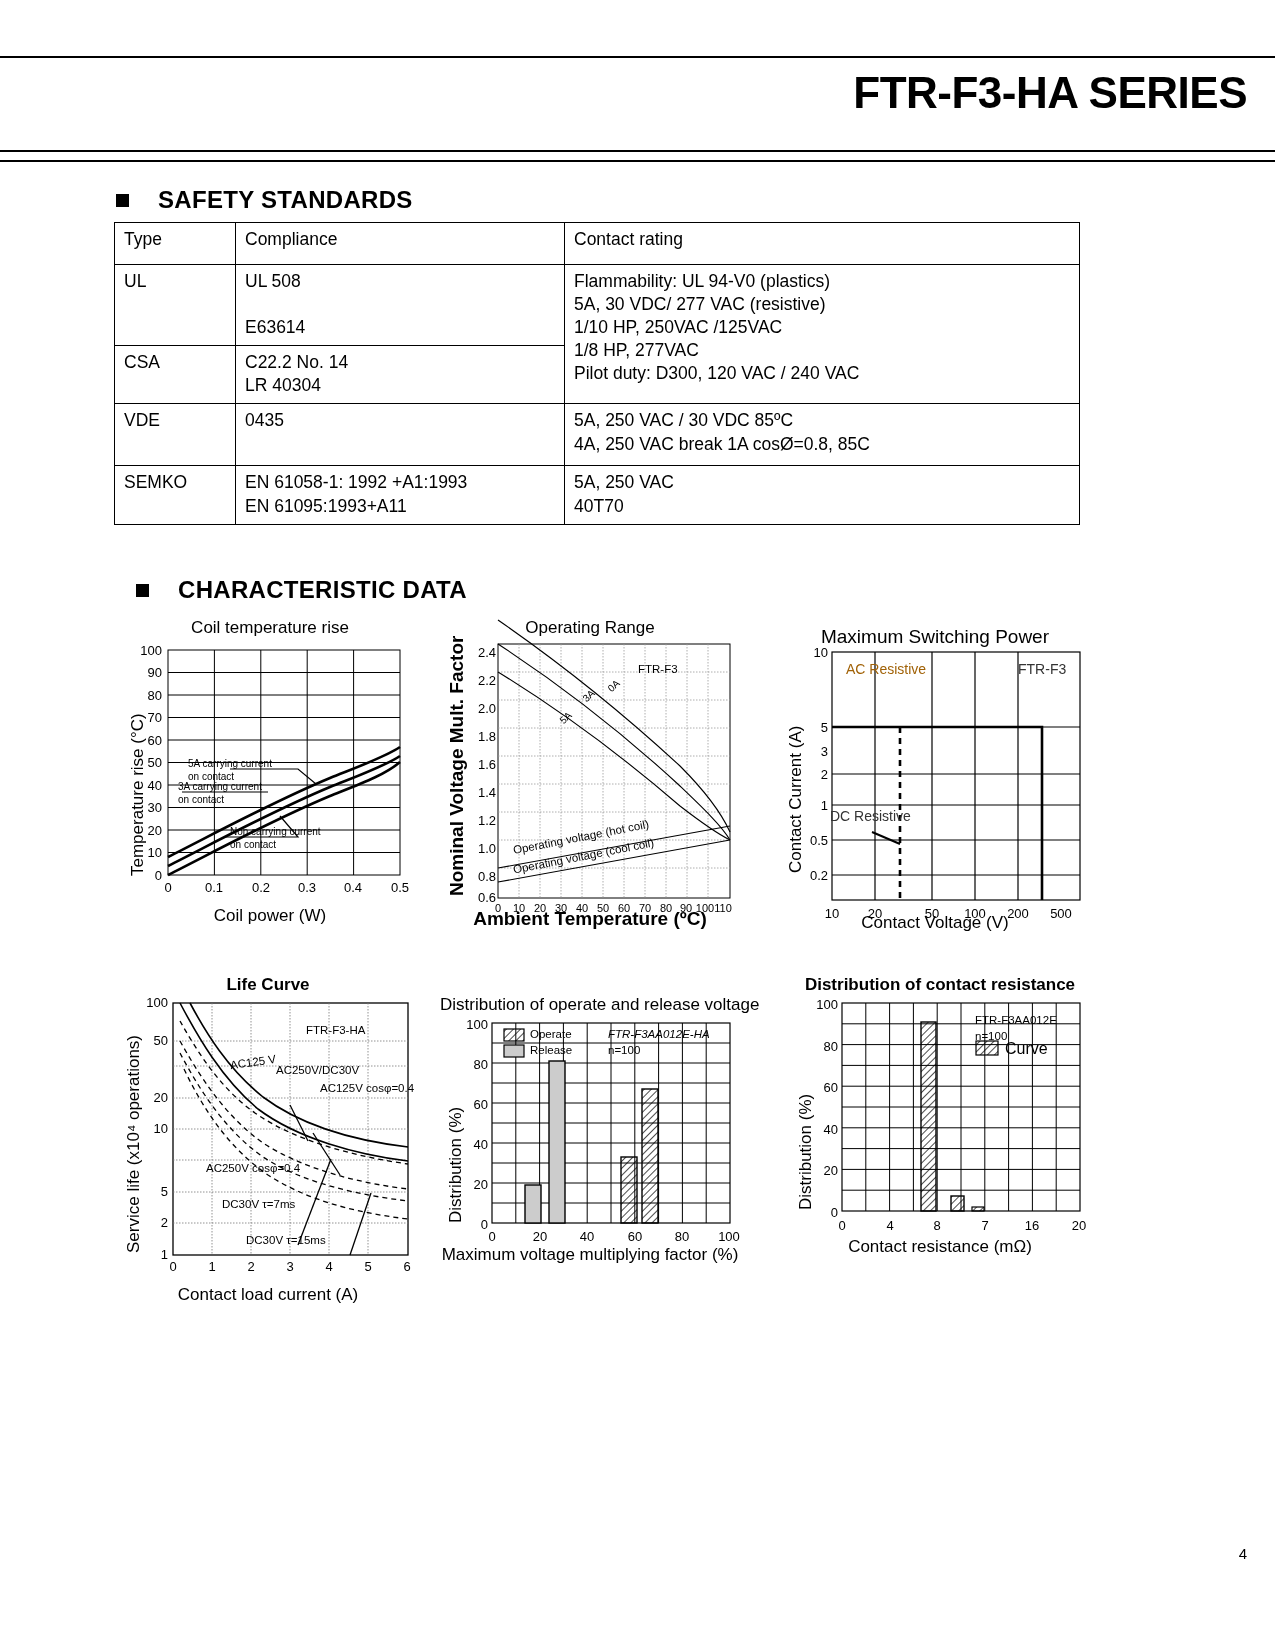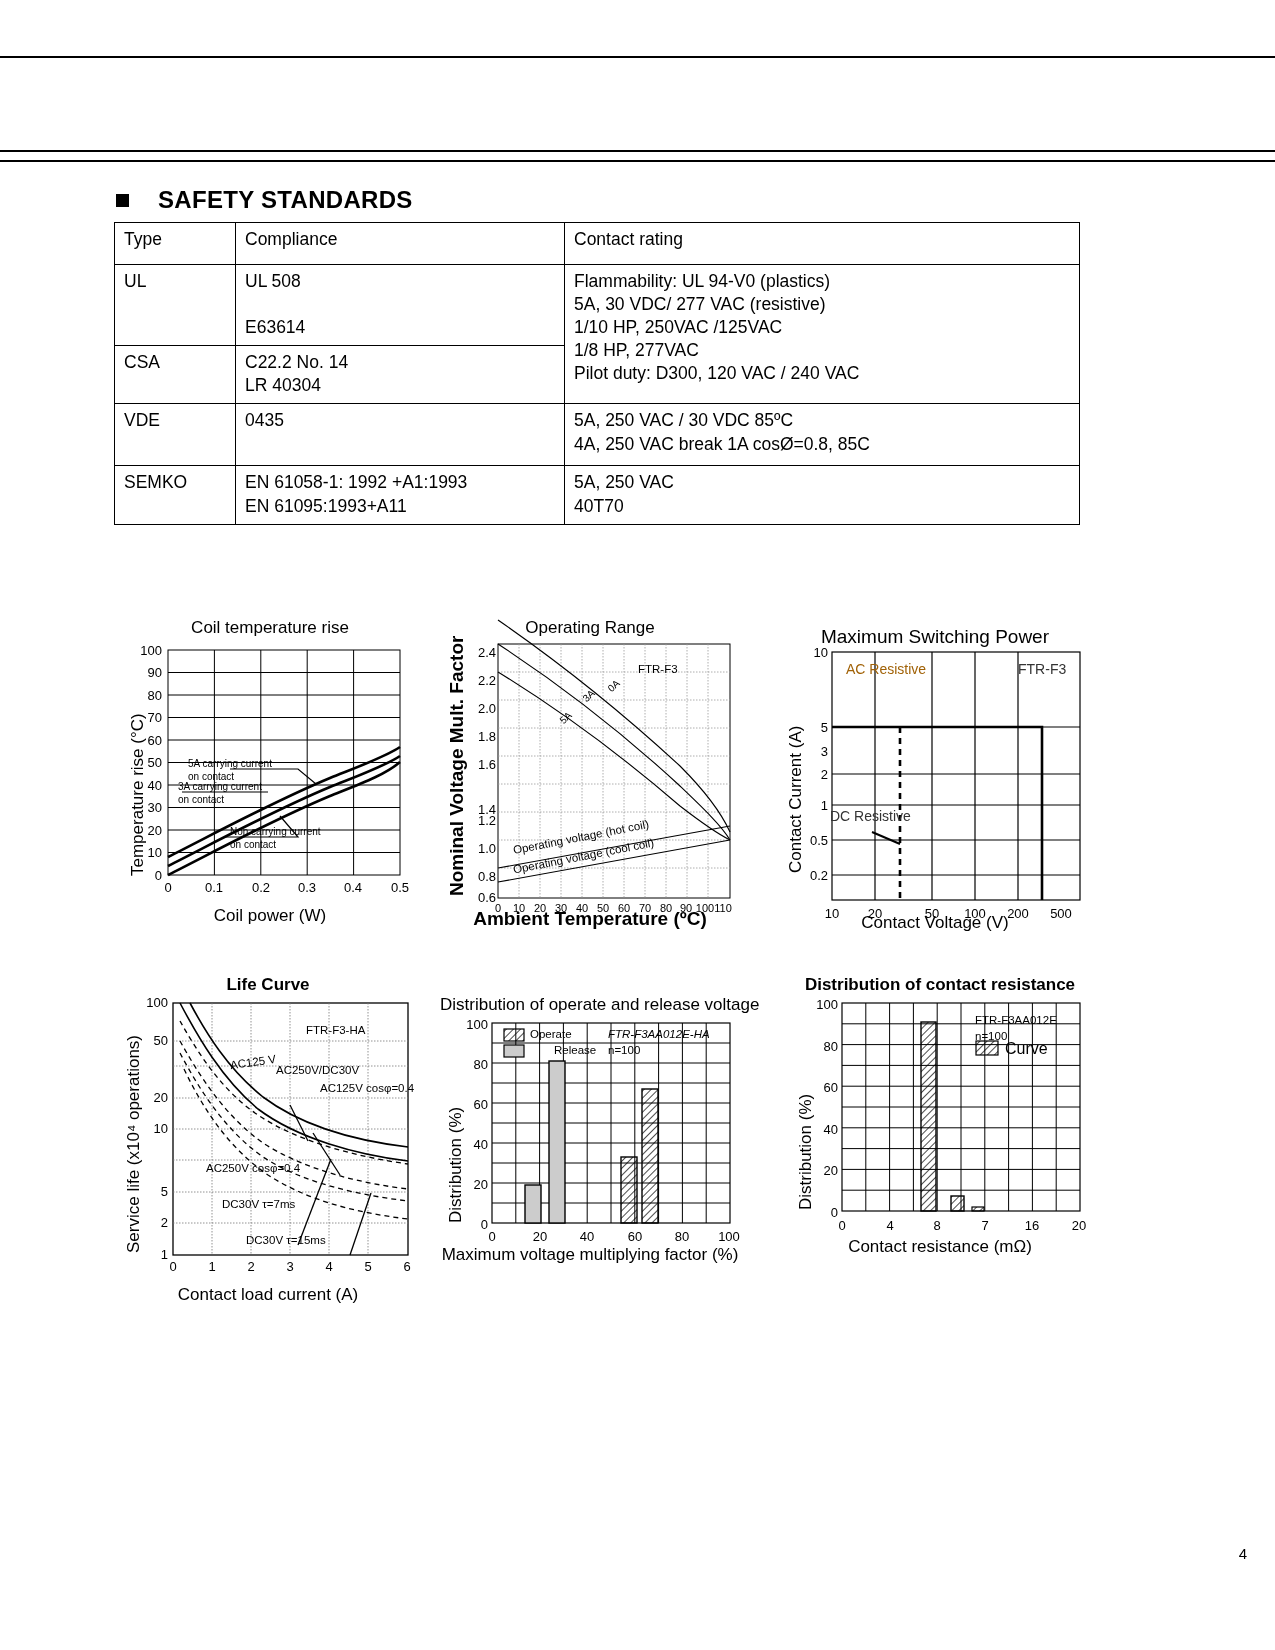--- a/index.html
+++ b/index.html
@@ -43,20 +43,21 @@
 
   
   .pageno{position:absolute;right:28px;top:1545px;font-size:15px;}
 </style>
 </head>
 <body>
 
 <div class="page">
 
   <div class="hdr-rule" id="hdr-rule-top"></div>
+  <div class="hdr-title">FTR-F3-HA SERIES</div>
   <div class="hdr-rule" id="hdr-rule-bot"></div>
   <div class="hdr-rule" id="hdr-rule-bot2"></div>
 
   <div class="section" id="sec-safety">
     <span class="sq"></span>
     <span class="section-label">SAFETY STANDARDS</span>
   </div>
 
   <table class="tbl">
     <tbody>
@@ -90,20 +91,24 @@
     <tr>
       <td class="c1">SEMKO</td>
       <td class="c2" style="white-space:pre-line">EN 61058-1: 1992 +A1:1993
 EN 61095:1993+A11</td>
       <td style="white-space:pre-line">5A, 250 VAC
 40T70</td>
     </tr>
   </tbody>
     </table>
 
+  <div class="section" id="sec-char">
+    <span class="sq"></span>
+    <span class="section-label">CHARACTERISTIC DATA</span>
+  </div>
 
   <div class="chart" id="c1" style="left:120px;top:618px;width:300px;height:320px;">
     <div class="ch-title" style="left:0;top:0;width:300px;">Coil temperature rise</div>
     <div class="ylab" style="left:8px;top:258px;">Temperature rise (°C)</div>
     <div class="xlab" style="left:0;top:288px;width:300px;">Coil power (W)</div>
 
     <svg width="300" height="290" style="position:absolute;left:0;top:22px;">
       <g stroke="#000" stroke-width="1" fill="none">
         <rect x="48" y="10" width="232" height="225"></rect>
         <line x1="94.4" y1="10" x2="94.4" y2="235"></line>
@@ -193,21 +198,21 @@
         <path d="M58,228 L290,186"></path>
         <path d="M58,242 L290,200"></path>
       </g>
     </svg>
 
     <div class="tick r" style="left:14px;top:27px;width:42px;">2.4</div>
     <div class="tick r" style="left:14px;top:55px;width:42px;">2.2</div>
     <div class="tick r" style="left:14px;top:83px;width:42px;">2.0</div>
     <div class="tick r" style="left:14px;top:111px;width:42px;">1.8</div>
     <div class="tick r" style="left:14px;top:139px;width:42px;">1.6</div>
-    <div class="tick r" style="left:14px;top:167px;width:42px;margin-top:17px;">1.4</div>
+    <div class="tick r" style="left:14px;top:167px;width:42px;">1.4</div>
     <div class="tick r" style="left:14px;top:195px;width:42px;">1.2</div>
     <div class="tick r" style="left:14px;top:223px;width:42px;">1.0</div>
     <div class="tick r" style="left:14px;top:251px;width:42px;">0.8</div>
     <div class="tick r" style="left:14px;top:272px;width:42px;">0.6</div>
 
     <div class="tick c" style="left:49px;top:284px;width:18px;font-size:11px;">0</div>
     <div class="tick c" style="left:70px;top:284px;width:18px;font-size:11px;">10</div>
     <div class="tick c" style="left:91px;top:284px;width:18px;font-size:11px;">20</div>
     <div class="tick c" style="left:112px;top:284px;width:18px;font-size:11px;">30</div>
     <div class="tick c" style="left:133px;top:284px;width:18px;font-size:11px;">40</div>
@@ -384,21 +389,21 @@
     <div class="tick r" style="left:10px;top:222px;width:38px;">0</div>
 
     <div class="tick c" style="left:38px;top:234px;width:28px;">0</div>
     <div class="tick c" style="left:86px;top:234px;width:28px;">20</div>
     <div class="tick c" style="left:133px;top:234px;width:28px;">40</div>
     <div class="tick c" style="left:181px;top:234px;width:28px;">60</div>
     <div class="tick c" style="left:228px;top:234px;width:28px;">80</div>
     <div class="tick c" style="left:274px;top:234px;width:30px;">100</div>
 
     <div class="note" style="left:90px;top:32px;">Operate</div>
-    <div class="note" style="left:90px;top:48px;margin-left:24px;">Release</div>
+    <div class="note" style="left:90px;top:48px;">Release</div>
     <div class="note" style="left:168px;top:32px;font-style:italic;">FTR-F3AA012E-HA</div>
     <div class="note" style="left:168px;top:48px;">n=100</div>
   </div>
 
   <div class="chart" id="c6" style="left:790px;top:975px;width:300px;height:290px;">
     <div class="ch-title b" style="left:0;top:0;width:300px;">Distribution of contact resistance</div>
     <div class="ylab" style="left:6px;top:235px;">Distribution (%)</div>
     <div class="xlab" style="left:0;top:262px;width:300px;">Contact resistance (mΩ)</div>
 
     <svg width="300" height="250" style="position:absolute;left:0;top:22px;">

